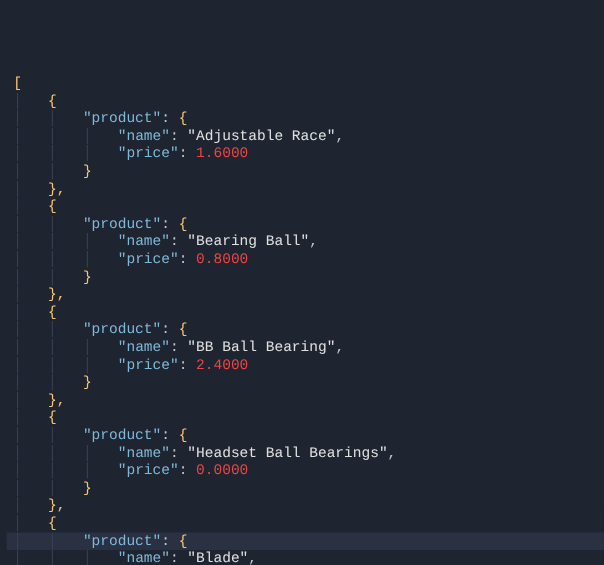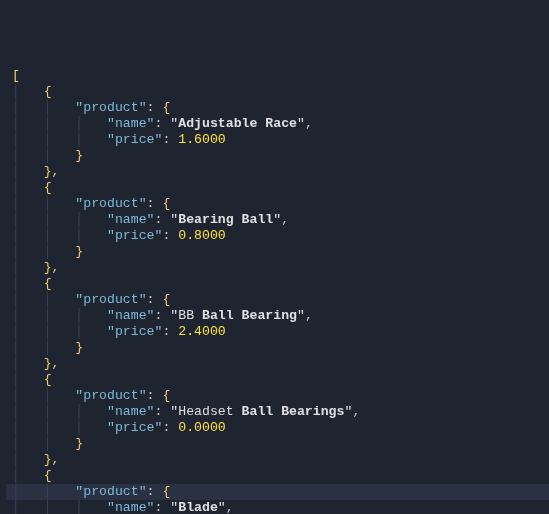--- a/index.html
+++ b/index.html
@@ -23,22 +23,22 @@
     padding-left: 6px;
   }
   .row.hl {
     background: #2a3142;
   }
   .punct   { color: #f7c774; } 
   .colon   { color: #c1c7d2; }
   .comma   { color: #c1c7d2; }
   .key     { color: #7fb8d9; } 
   .str     { color: #e0e0e0; } 
-  .hlstr   { color: #e0e0e0; font-weight: bold; } 
-  .num     { color: #fde047; } 
+  .hlstr   { color: #e0e0e0; font-weight: normal; } 
+  .num     { color: #ef4444; } 
   .guide   { color: #3a4254; }
 </style>
 </head>
 <body>
 
 
 
 <div class="editor" id="editor"><div class="row"><span class="punct">[</span></div><div class="row"><span class="guide">│</span>   <span class="punct">{</span></div><div class="row"><span class="guide">│</span>   <span class="guide">│</span>   <span class="key">"product"</span><span class="colon">: </span><span class="punct">{</span></div><div class="row"><span class="guide">│</span>   <span class="guide">│</span>   <span class="guide">│</span>   <span class="key">"name"</span><span class="colon">: </span><span class="str">"<span class="str"></span><span class="hlstr">Adjustable Race</span><span class="str"></span>"</span><span class="comma">,</span></div><div class="row"><span class="guide">│</span>   <span class="guide">│</span>   <span class="guide">│</span>   <span class="key">"price"</span><span class="colon">: </span><span class="num">1.6000</span></div><div class="row"><span class="guide">│</span>   <span class="guide">│</span>   <span class="punct">}</span></div><div class="row"><span class="guide">│</span>   <span class="punct">},</span></div><div class="row"><span class="guide">│</span>   <span class="punct">{</span></div><div class="row"><span class="guide">│</span>   <span class="guide">│</span>   <span class="key">"product"</span><span class="colon">: </span><span class="punct">{</span></div><div class="row"><span class="guide">│</span>   <span class="guide">│</span>   <span class="guide">│</span>   <span class="key">"name"</span><span class="colon">: </span><span class="str">"<span class="str"></span><span class="hlstr">Bearing Ball</span><span class="str"></span>"</span><span class="comma">,</span></div><div class="row"><span class="guide">│</span>   <span class="guide">│</span>   <span class="guide">│</span>   <span class="key">"price"</span><span class="colon">: </span><span class="num">0.8000</span></div><div class="row"><span class="guide">│</span>   <span class="guide">│</span>   <span class="punct">}</span></div><div class="row"><span class="guide">│</span>   <span class="punct">},</span></div><div class="row"><span class="guide">│</span>   <span class="punct">{</span></div><div class="row"><span class="guide">│</span>   <span class="guide">│</span>   <span class="key">"product"</span><span class="colon">: </span><span class="punct">{</span></div><div class="row"><span class="guide">│</span>   <span class="guide">│</span>   <span class="guide">│</span>   <span class="key">"name"</span><span class="colon">: </span><span class="str">"<span class="str">BB </span><span class="hlstr">Ball Bearing</span><span class="str"></span>"</span><span class="comma">,</span></div><div class="row"><span class="guide">│</span>   <span class="guide">│</span>   <span class="guide">│</span>   <span class="key">"price"</span><span class="colon">: </span><span class="num">2.4000</span></div><div class="row"><span class="guide">│</span>   <span class="guide">│</span>   <span class="punct">}</span></div><div class="row"><span class="guide">│</span>   <span class="punct">},</span></div><div class="row"><span class="guide">│</span>   <span class="punct">{</span></div><div class="row"><span class="guide">│</span>   <span class="guide">│</span>   <span class="key">"product"</span><span class="colon">: </span><span class="punct">{</span></div><div class="row"><span class="guide">│</span>   <span class="guide">│</span>   <span class="guide">│</span>   <span class="key">"name"</span><span class="colon">: </span><span class="str">"<span class="str">Headset </span><span class="hlstr">Ball Bearings</span><span class="str"></span>"</span><span class="comma">,</span></div><div class="row"><span class="guide">│</span>   <span class="guide">│</span>   <span class="guide">│</span>   <span class="key">"price"</span><span class="colon">: </span><span class="num">0.0000</span></div><div class="row"><span class="guide">│</span>   <span class="guide">│</span>   <span class="punct">}</span></div><div class="row"><span class="guide">│</span>   <span class="punct">},</span></div><div class="row"><span class="guide">│</span>   <span class="punct">{</span></div><div class="row hl"><span class="guide">│</span>   <span class="guide">│</span>   <span class="key">"product"</span><span class="colon">: </span><span class="punct">{</span></div><div class="row"><span class="guide">│</span>   <span class="guide">│</span>   <span class="guide">│</span>   <span class="key">"name"</span><span class="colon">: </span><span class="str">"<span class="str"></span><span class="hlstr">Blade</span><span class="str"></span>"</span><span class="comma">,</span></div></div>
 
 

